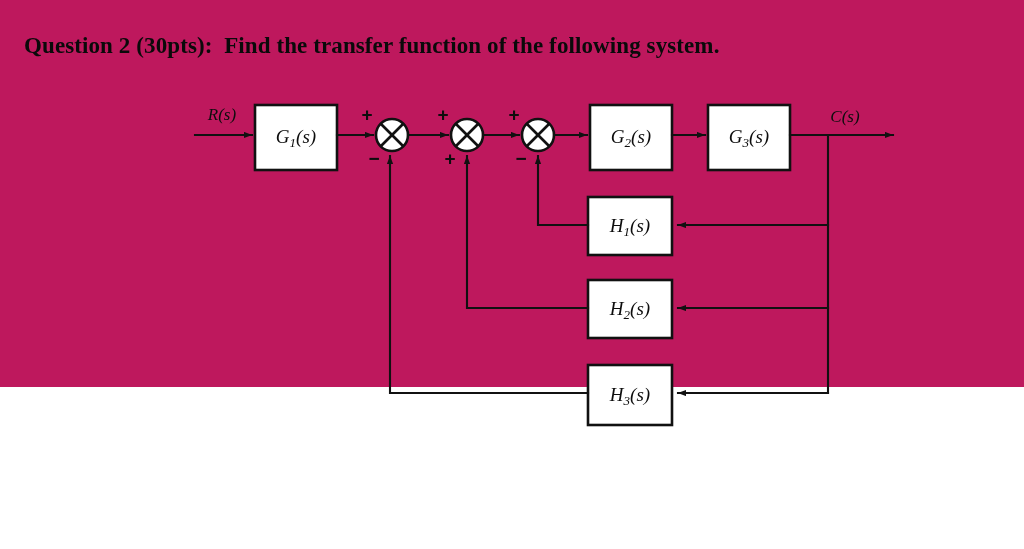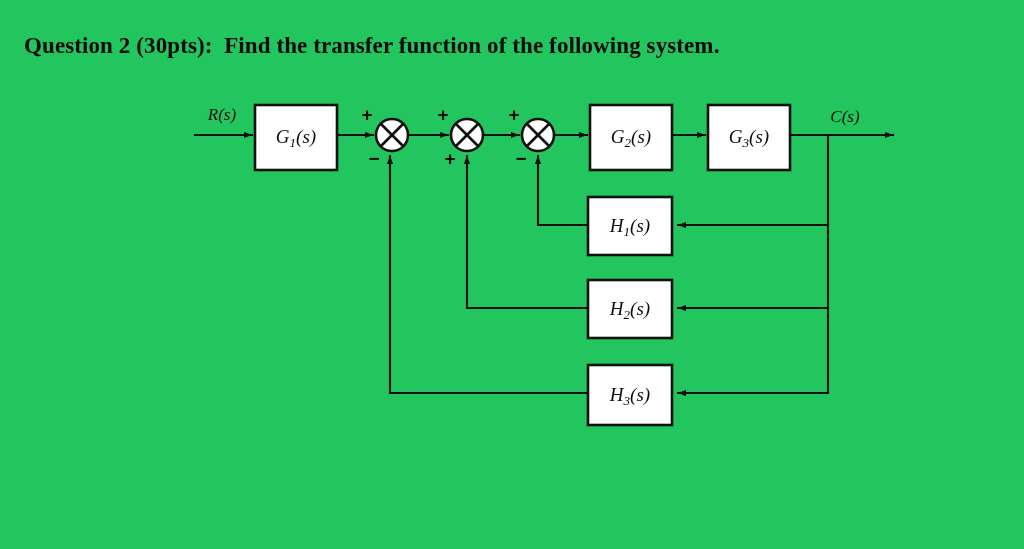--- a/index.html
+++ b/index.html
@@ -10,22 +10,22 @@
   body {
     width: 1024px;
     height: 549px;
     position: relative;
     font-family: "Liberation Serif", "DejaVu Serif", serif;
     overflow: hidden;
   }
   #page {
     position: relative;
     width: 1024px;
-    height: 549px;
-    background: #22c55e;
+    height: 387px;
+    background: #be185d;
   }
   .question-title {
     position: absolute;
     left: 24px;
     top: 33px;
     font-family: "Liberation Serif", "DejaVu Serif", serif;
     font-size: 23px;
     font-weight: bold;
     color: #0a0a0a;
     letter-spacing: 0.1px;

